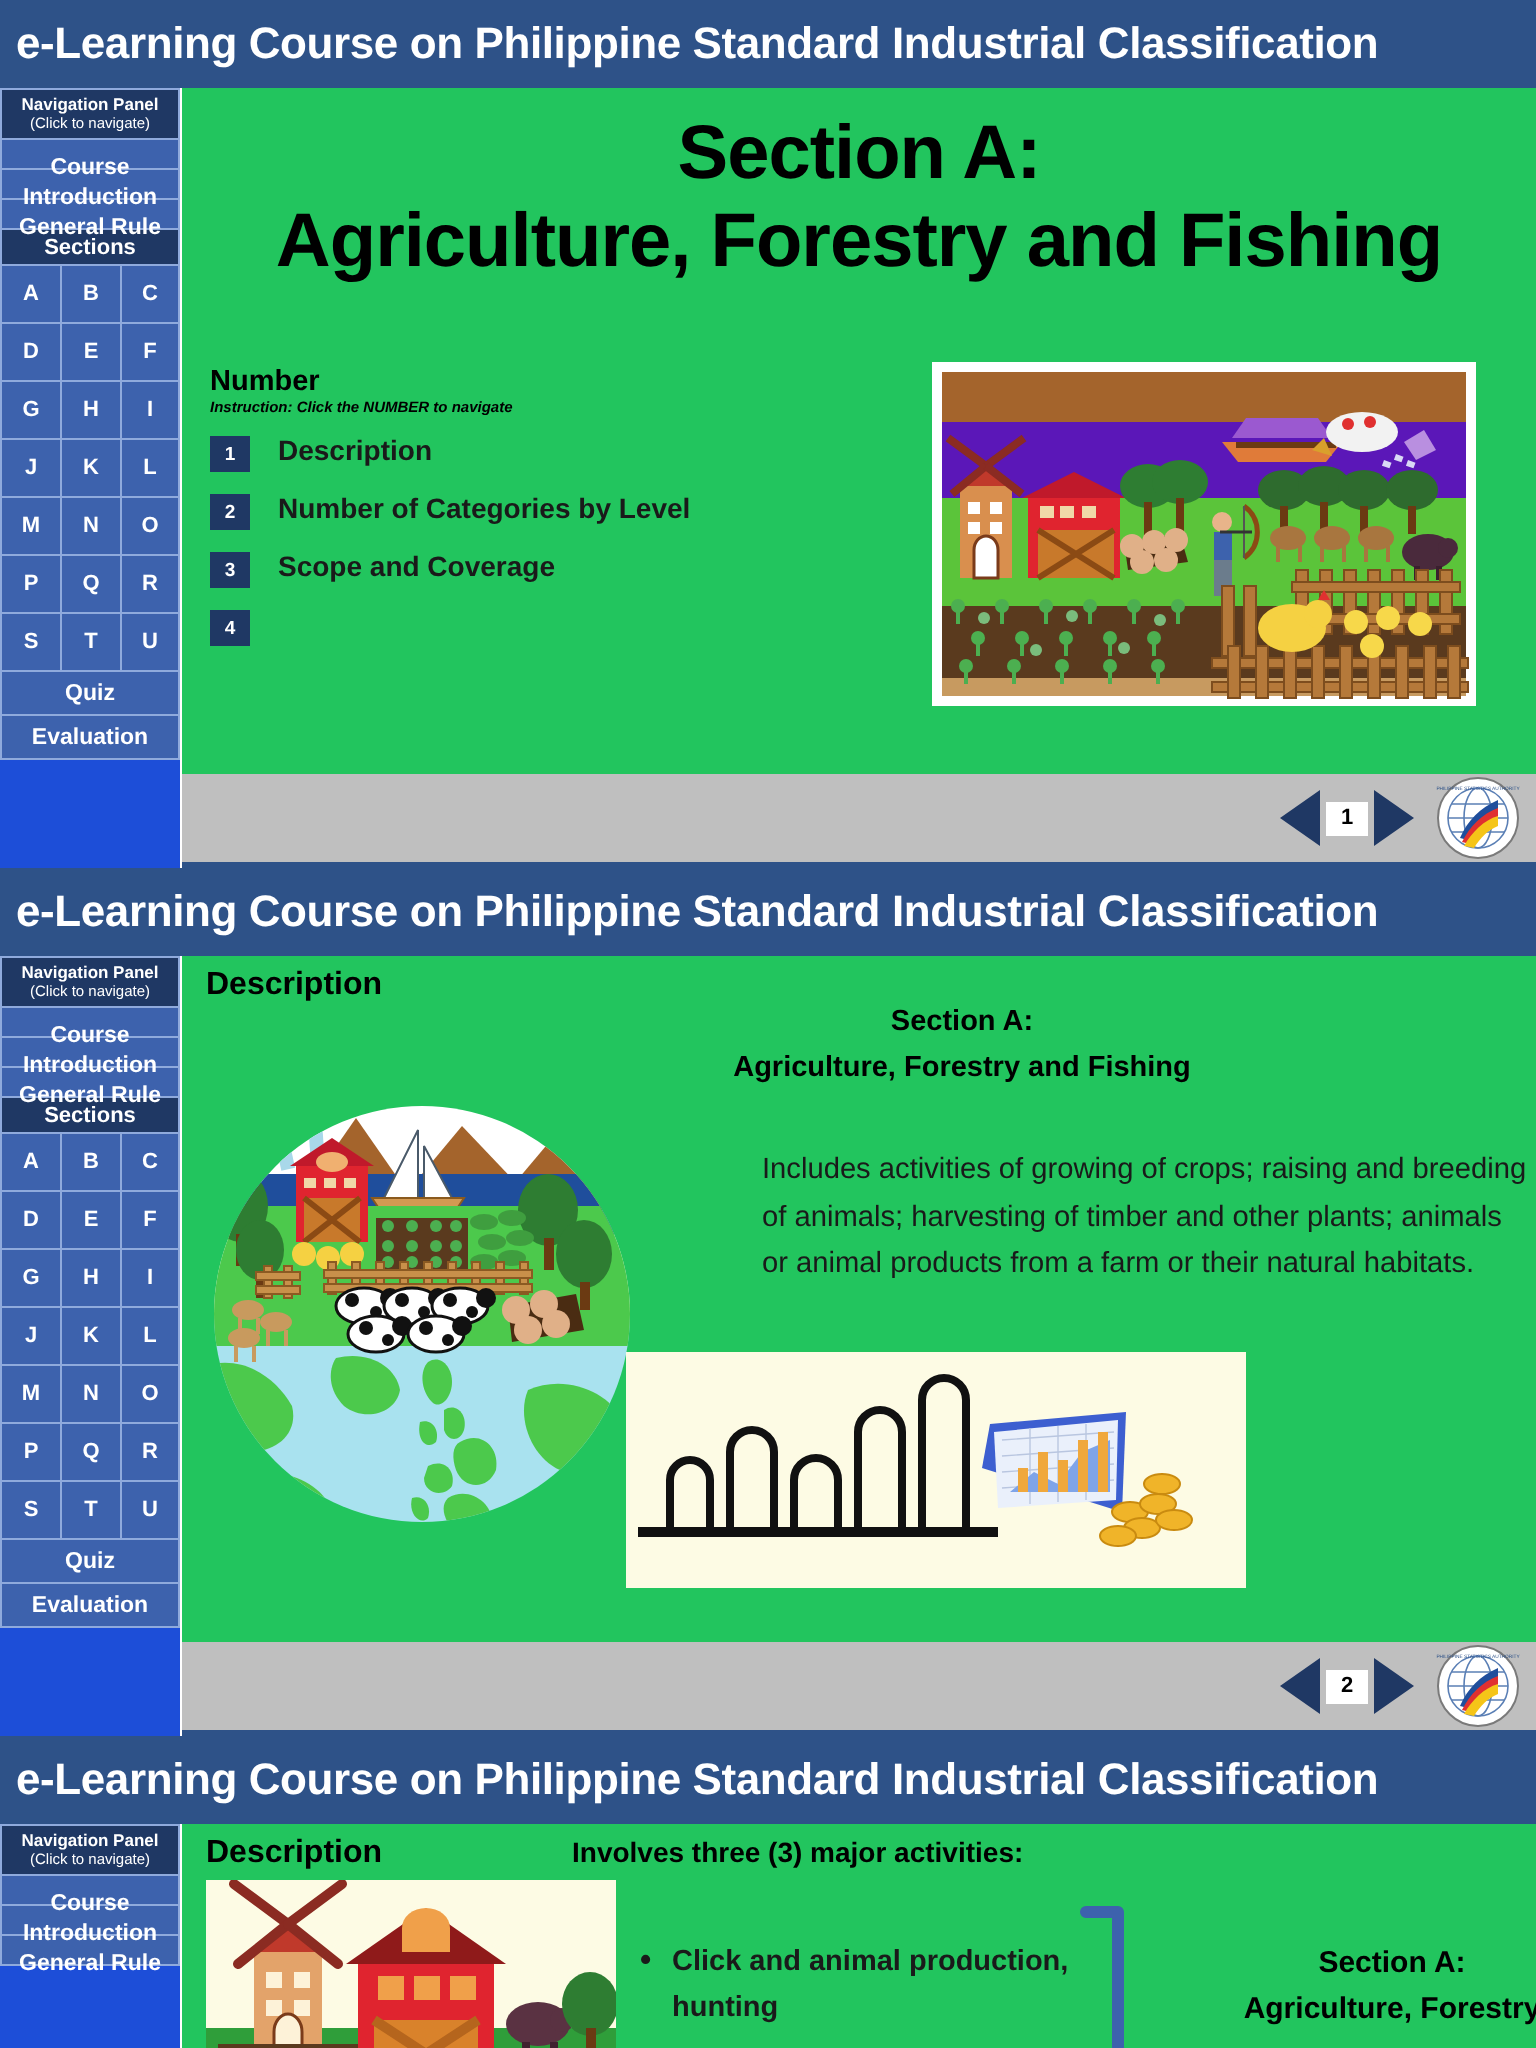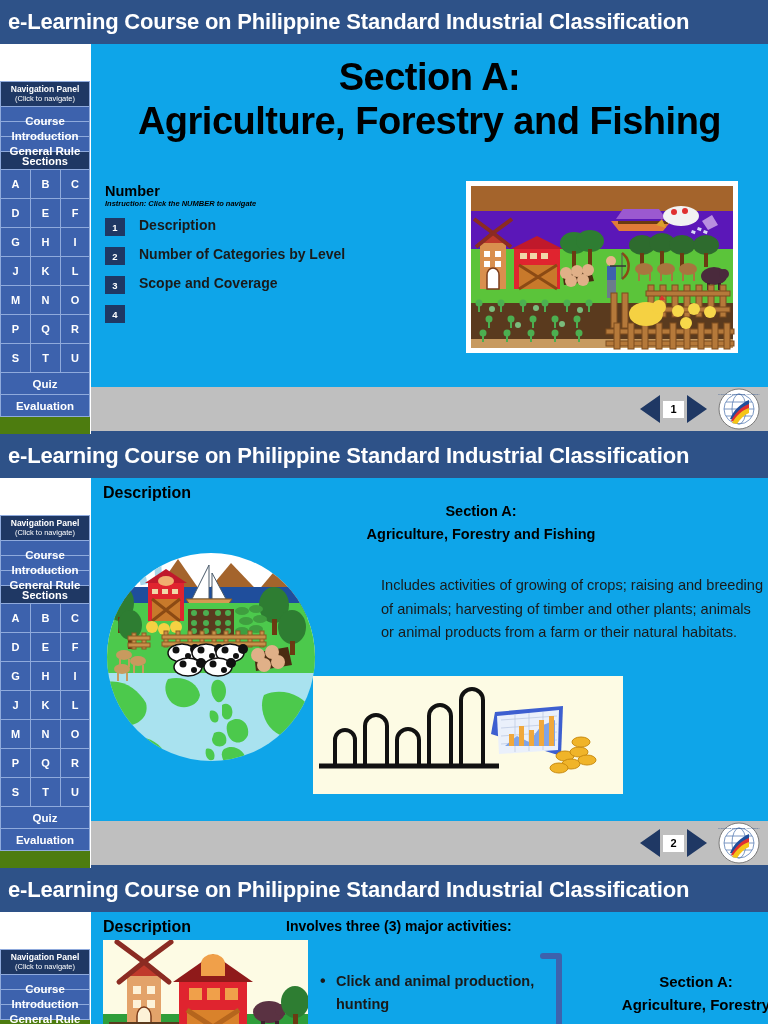--- a/index.html
+++ b/index.html
@@ -30,23 +30,22 @@
     white-space: nowrap;
   }
 
   
   .slide-body { display: flex; height: calc(100% - 44px); }
 
   
   .nav-panel {
     width: 91px;
     flex: 0 0 91px;
-    background: #4d7c0f;
+    background: #1d4ed8;
     border-right: 1px solid #ffffff;
-    margin-top: 37px;
   }
   .nav-head {
     background: #1f3864;
     color: #ffffff;
     text-align: center;
     padding: 2px 0 3px 0;
     border: 1px solid #8faadc;
   }
   .nav-head .l1 { font-size: 8.5px; font-weight: bold; line-height: 10px; }
   .nav-head .l2 { font-size: 7.5px; line-height: 9px; }
@@ -90,21 +89,21 @@
   }
   .letter-cell:last-child { border-right: 1px solid #8faadc; }
 
   .nav-btn.quiz { background:#3d62ad; }
   .nav-btn.small { height: 22px; line-height: 22px; }
 
   
   .content {
     flex: 1 1 auto;
     position: relative;
-    background: #0ea5e9;
+    background: #22c55e;
   }
 
   
   .big-title {
     text-align: center;
     padding-top: 14px;
     line-height: 1.0;
   }
   .big-title .l1 { font-size: 38px; font-weight: bold; color:#000; letter-spacing:-0.5px;}
   .big-title .l2 { font-size: 38px; font-weight: bold; color:#000; letter-spacing:-0.5px; margin-top: 6px; display:block;}

